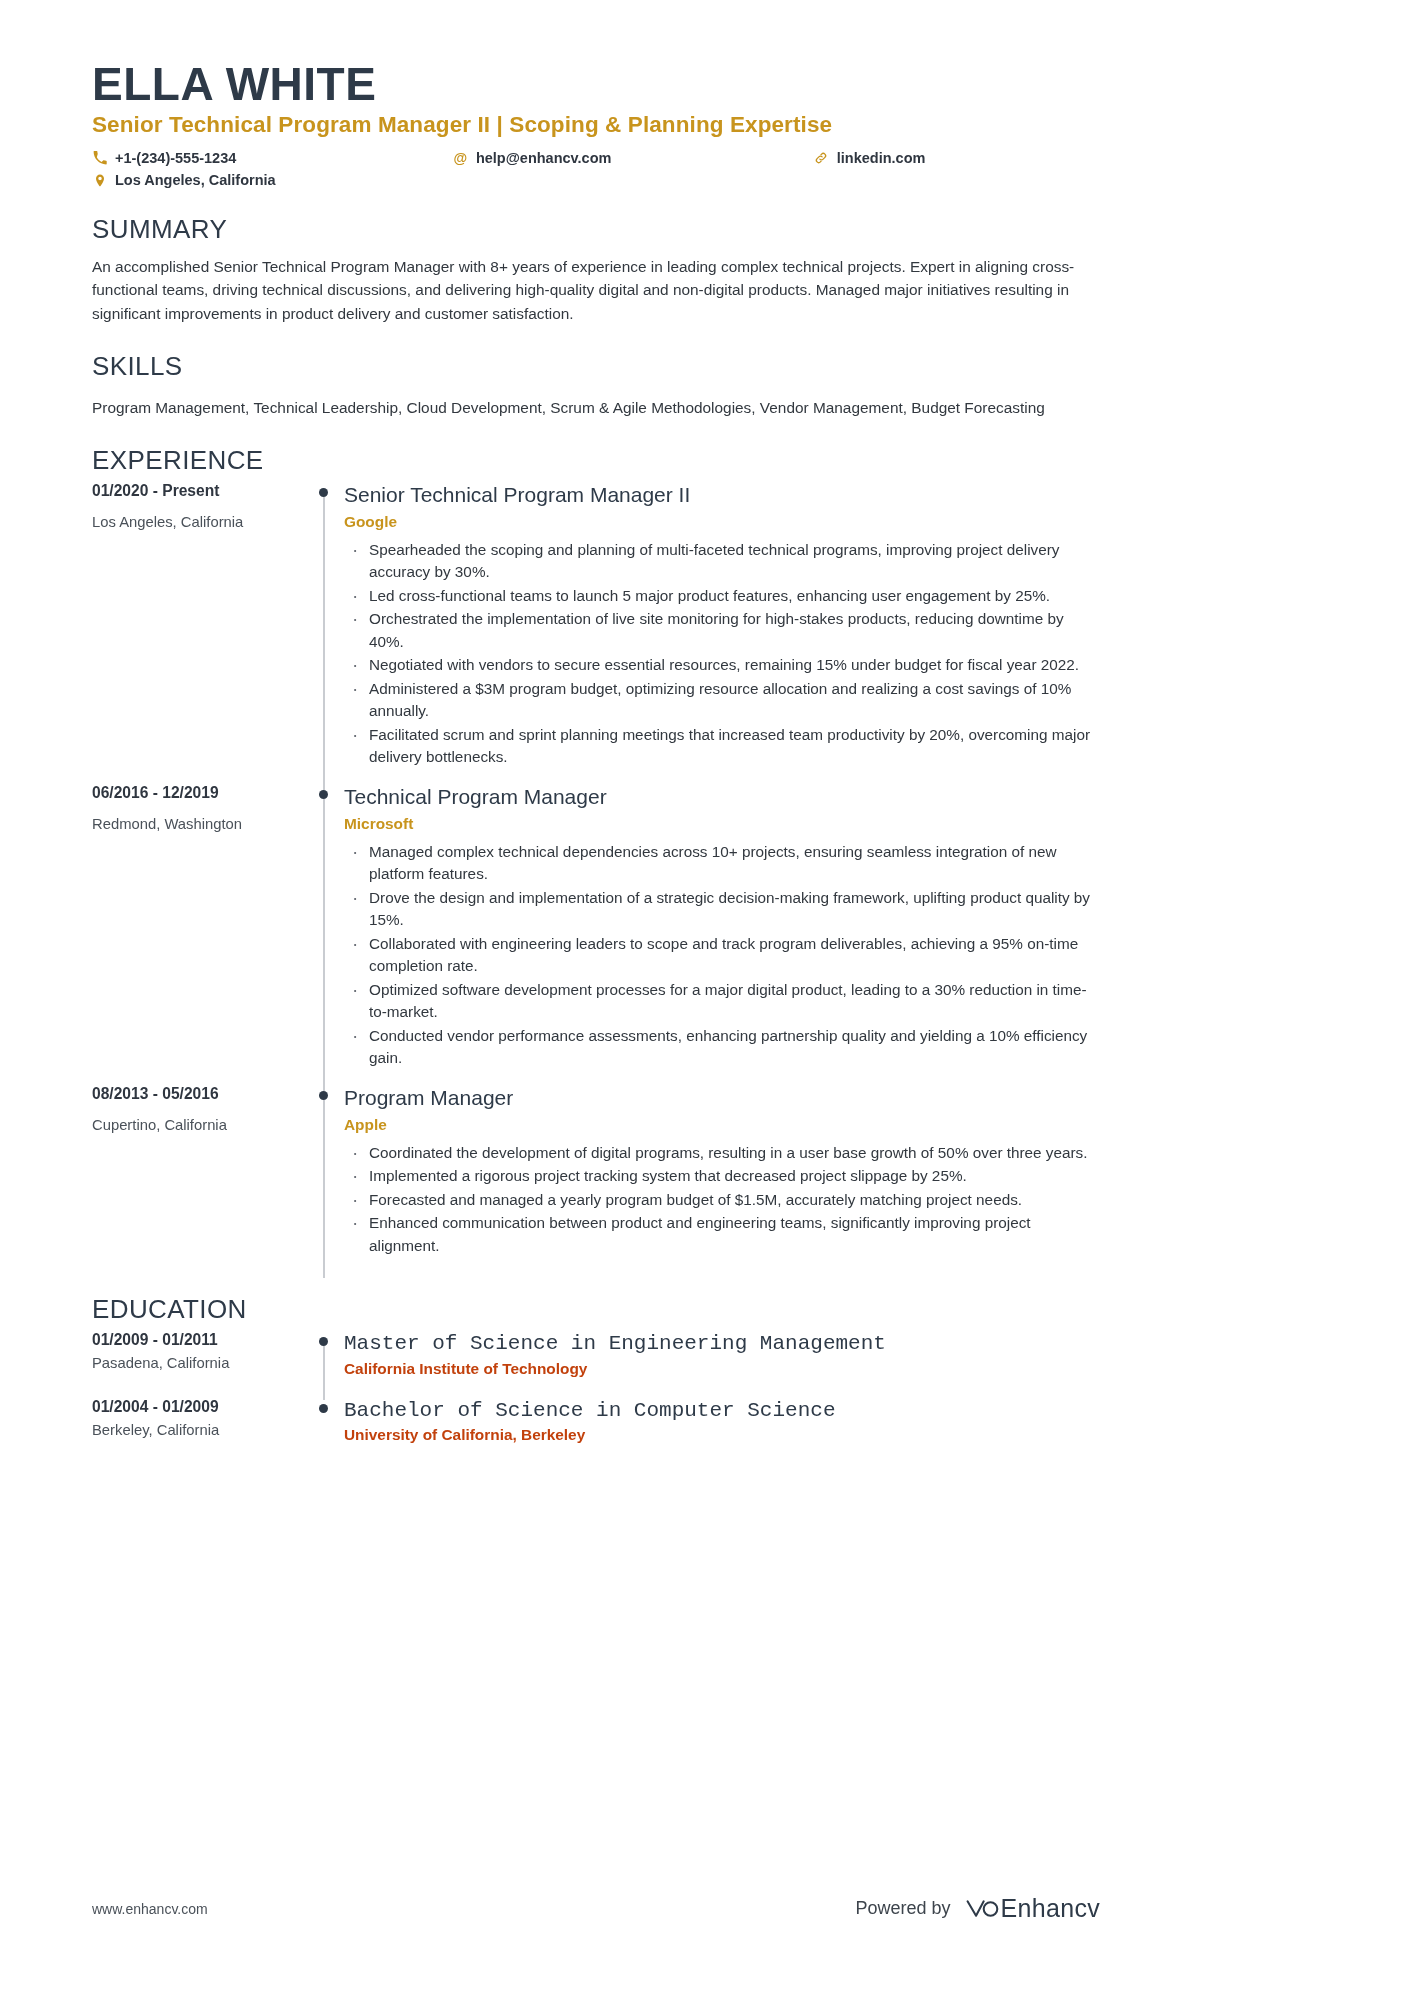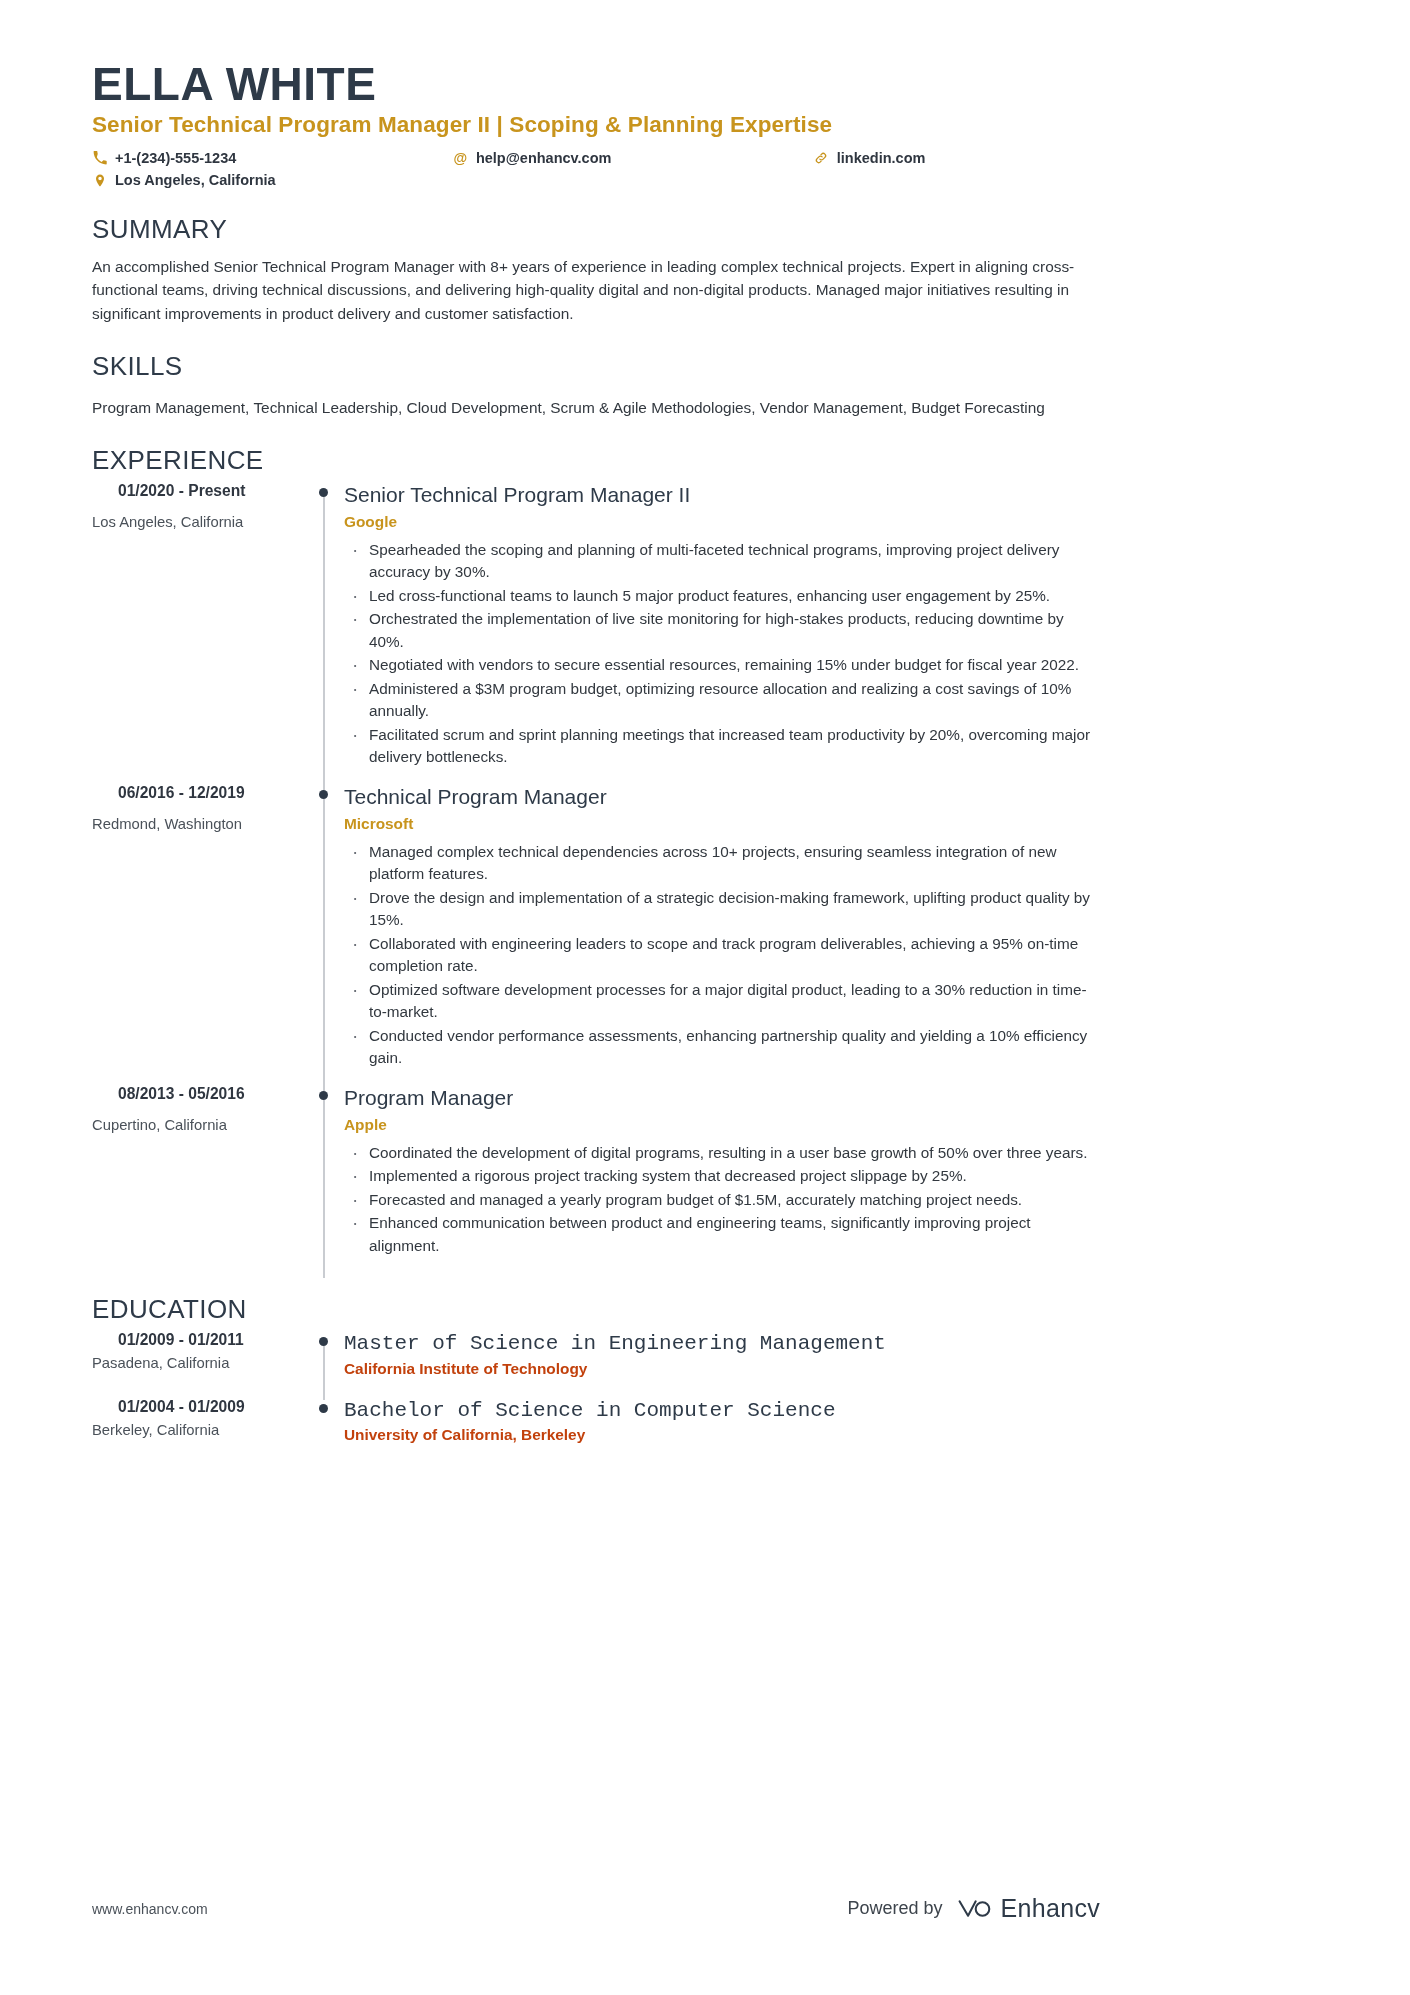--- a/index.html
+++ b/index.html
@@ -93,21 +93,20 @@
     width: 218px;
     flex: 0 0 218px;
     padding-right: 12px;
     box-sizing: border-box;
   }
   .entry-date {
     font-size: 15.6px;
     font-weight: bold;
     color: #2f3640;
     white-space: nowrap;
-    margin-left: 26px;
   }
   .entry-loc {
     font-size: 14.8px;
     color: #4a5159;
     margin-top: 14px;
   }
   .rail {
     position: relative;
     width: 34px;
     flex: 0 0 34px;
@@ -199,21 +198,21 @@
   }
   .powered {
     display: flex;
     align-items: center;
     gap: 14px;
   }
   .powered .lbl { font-size: 18px; color: #3d444c; }
   .brand {
     display: flex;
     align-items: center;
-    gap: 10px;
+    gap: 2px;
     font-size: 25px;
     color: #2e3a48;
     letter-spacing: 0.3px;
   }
   .brand svg { display: block; }
 </style>
 </head>
 <body>
 
 <div class="page">

